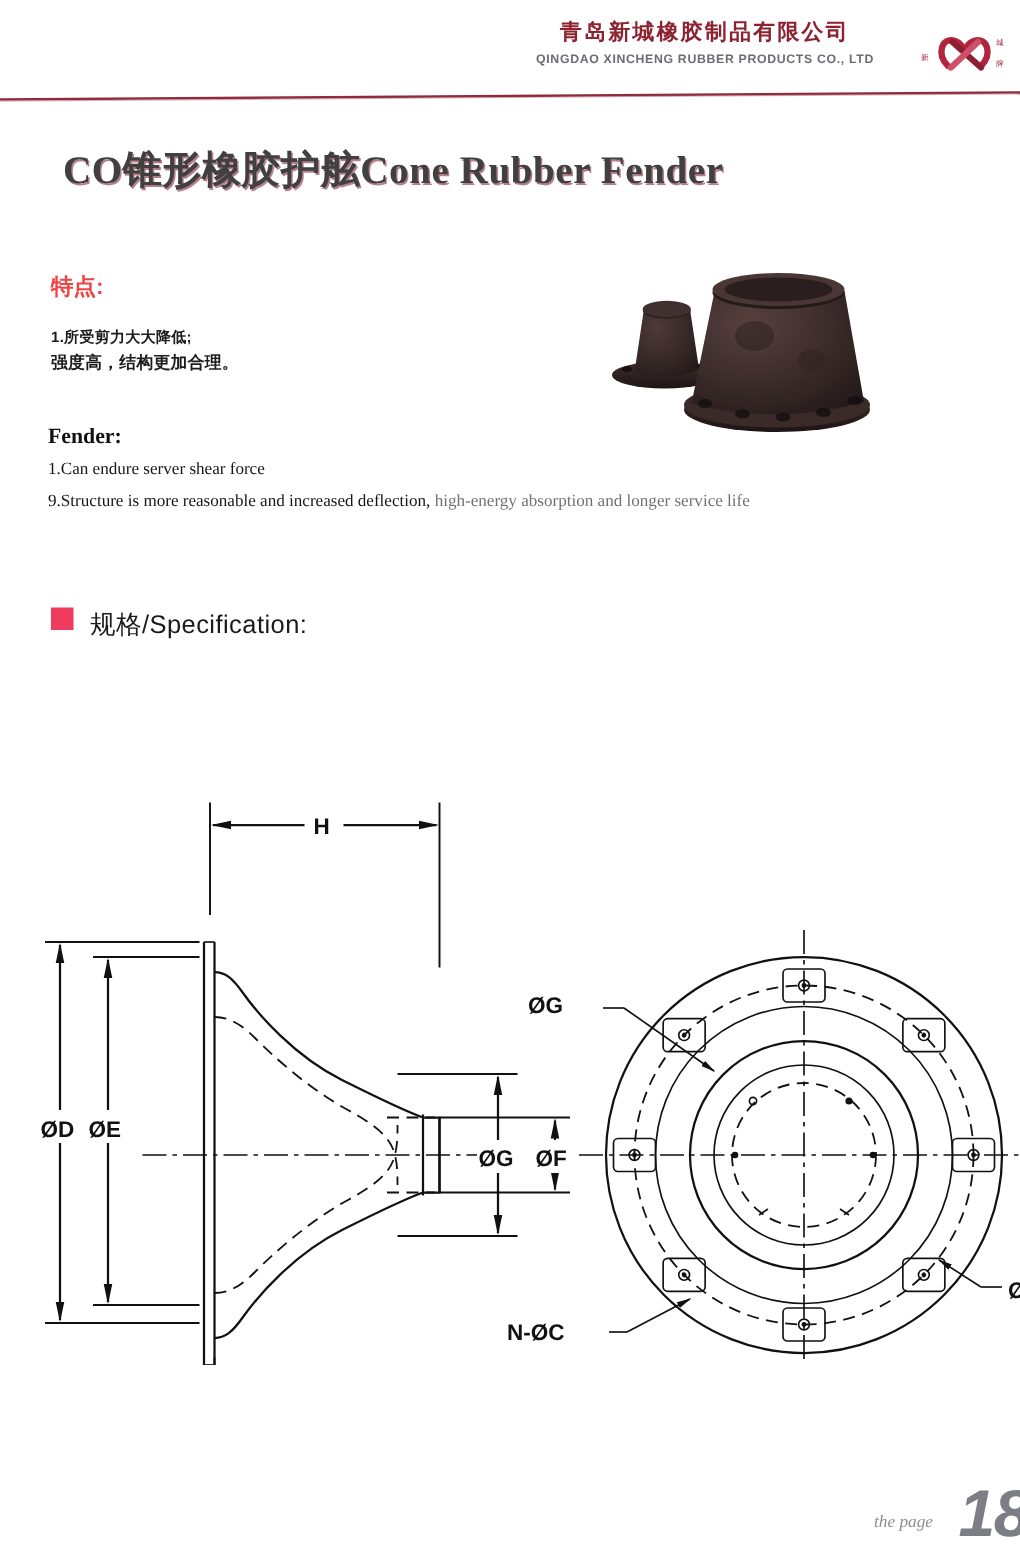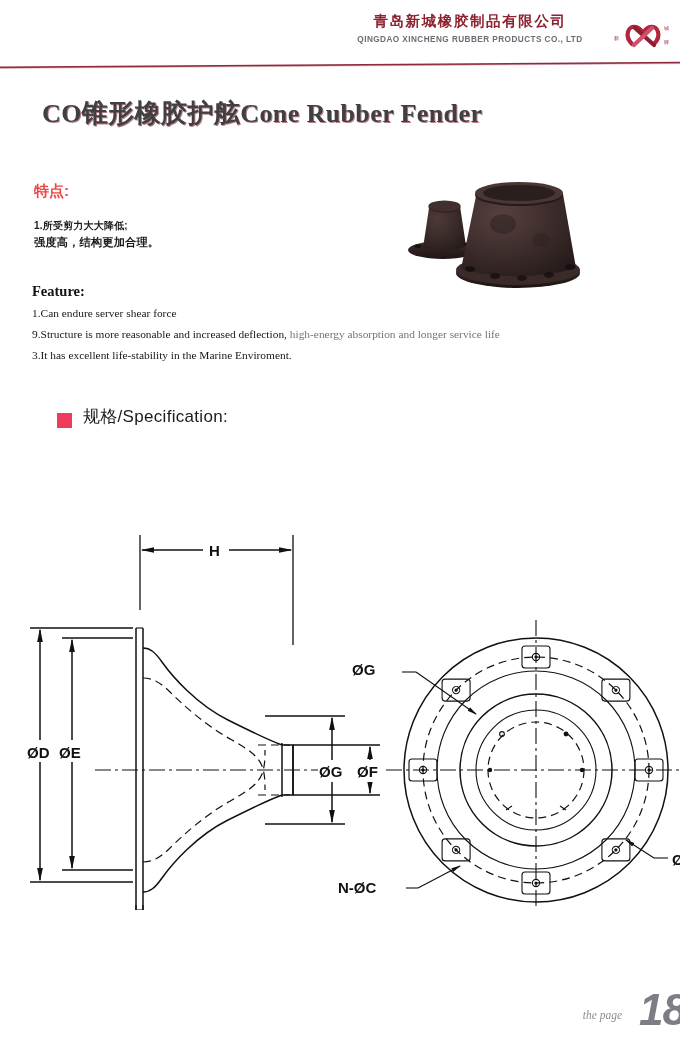--- a/index.html
+++ b/index.html
@@ -132,23 +132,22 @@
     width: 215px;
     height: 130px;
   }
 
   
   #spec-heading {
     position: absolute;
     left: 34px;
     top: 405px;
     display: flex;
-    align-items: flex-end;
+    align-items: flex-start;
     gap: 11px;
-    margin-left: 23px;
   }
   #spec-bullet {
     width: 15px; height: 15px;
     background: #ef3c5e;
     display: block;
   }
   #spec-heading-text {
     font-family: "Liberation Sans", sans-serif;
     font-size: 17px;
     color: #1b1b1b;
@@ -229,29 +228,26 @@
 
 <div id="page-title">CO锥形橡胶护舷Cone Rubber Fender</div>
 
 <div id="features-cn">
   <div class="heading-cn">特点:</div>
   <div class="line-cn small">1.所受剪力大大降低;</div>
   <div class="line-cn">强度高，结构更加合理。</div>
 </div>
 
 <div id="features-en">
-  <div class="heading-en">Feature:</div>
+  <div class="heading-en">Fender:</div>
   <div class="line-en">
     <span>1.Can endure server shear force</span>
   </div>
   <div class="line-en">
     <span>9.Structure is more reasonable and increased deflection, </span><span class="fade">high-energy absorption and longer service life</span>
-  </div>
-  <div class="line-en">
-    <span>3.It has excellent life-stability in the Marine Enviroment.</span>
   </div>
 </div>
 
 <div id="product-photo">
   <svg width="215" height="130" viewBox="0 0 215 130">
     <defs>
       <radialGradient id="gBigBody" cx="0.35" cy="0.3" r="0.85">
         <stop offset="0%" stop-color="#57413f"></stop>
         <stop offset="55%" stop-color="#3b2b2a"></stop>
         <stop offset="100%" stop-color="#231a19"></stop>

